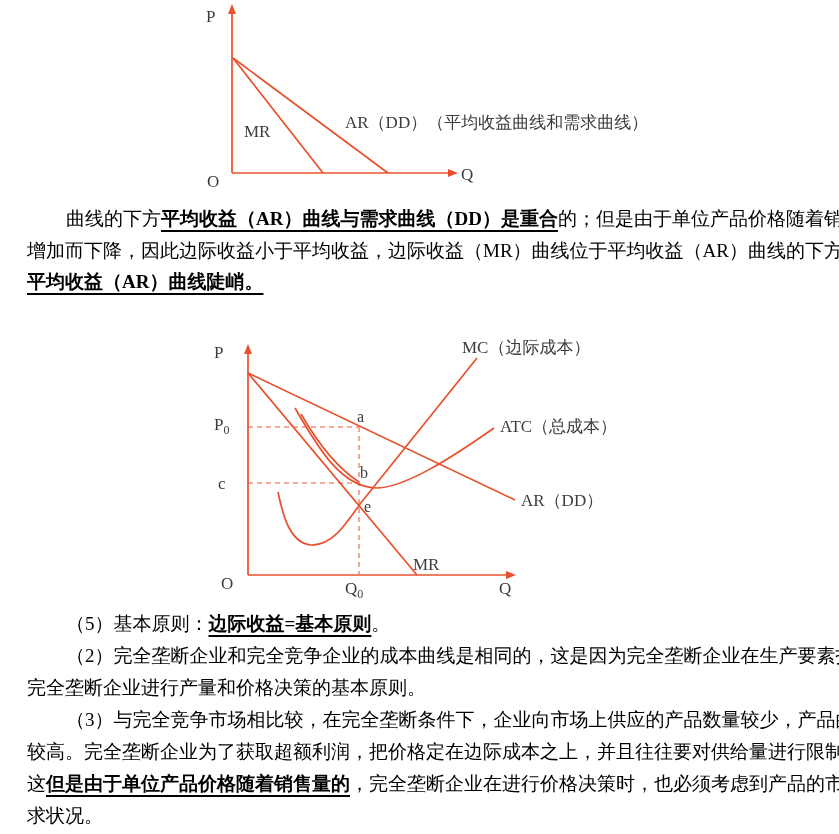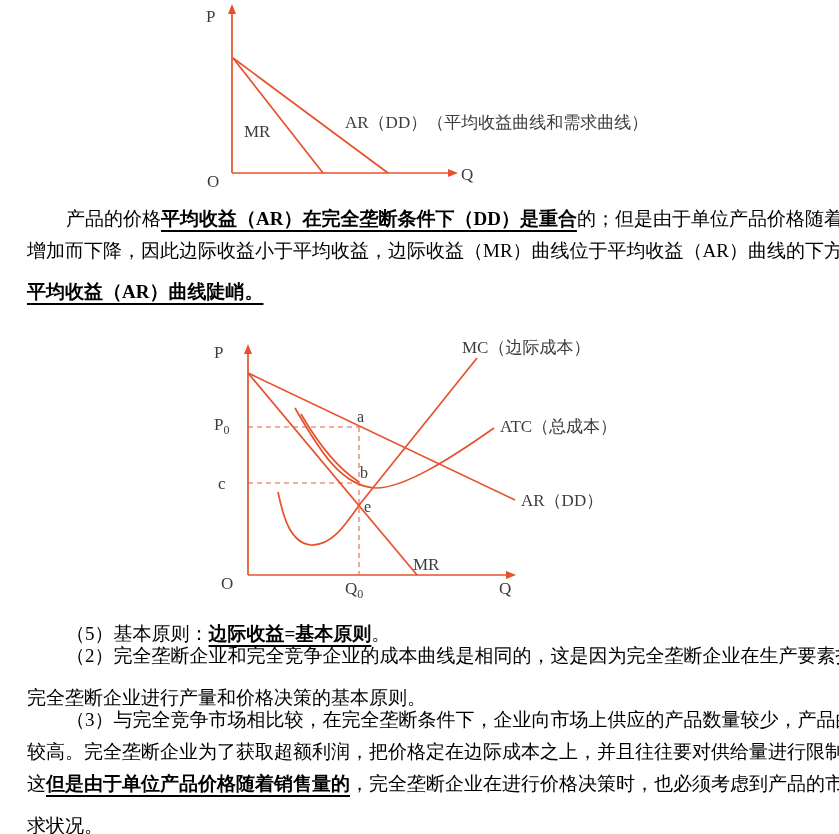--- a/index.html
+++ b/index.html
@@ -2,21 +2,21 @@
 <html><head>
 <meta charset="utf-8">
 <style>
   html,body{margin:0;padding:0;background:#ffffff;}
   .page{position:relative;width:839px;height:834px;background:#ffffff;overflow:hidden;
         font-family:"Liberation Serif","DejaVu Serif",serif;color:#000;}
   .diagram{position:absolute;left:0;}
   .line{position:absolute;left:27px;width:786px;font-size:19px;line-height:31px;
         text-align:justify;white-space:nowrap;color:#000;}
   .fill{text-align-last:justify;}
-  .endline{text-align-last:left;margin-top:10px;}
+  .endline{text-align-last:left;}
   .indent{text-indent:39px;}
   .em{font-weight:bold;text-decoration:underline;text-underline-offset:5px;
       text-decoration-thickness:1.5px;}
   svg text{font-family:"Liberation Serif","DejaVu Serif",serif;fill:#3c3c3c;}
 </style>
 </head>
 <body>
 
 <div class="page">
 
@@ -62,21 +62,21 @@
     <text x="357" y="422" font-size="16">a</text>
     <text x="360" y="478" font-size="16">b</text>
     <text x="364" y="512" font-size="16">e</text>
     <text x="462" y="353" font-size="17">MC（边际成本）</text>
     <text x="500" y="432" font-size="17">ATC（总成本）</text>
     <text x="521" y="506" font-size="17">AR（DD）</text>
     <text x="413" y="570" font-size="17">MR</text>
   </svg>
 
   <div class="line fill indent" style="top:203px">
-    <span>产品的价格</span><span class="em">平均收益（AR）在完全垄断条件下（DD）是重合</span><span>的；但是由于单位产品价格随着销售量的</span>
+    <span>曲线的下方</span><span class="em">平均收益（AR）曲线与需求曲线（DD）是重合</span><span>的；但是由于单位产品价格随着销售量的</span>
   </div>
   <div class="line fill" style="top:235px">
     <span>增加而下降，因此边际收益小于平均收益，边际收益（MR）曲线位于平均收益（AR）曲线的下方，而且</span>
   </div>
   <div class="line endline" style="top:266px">
     <span class="em">平均收益（AR）曲线陡峭。</span>
   </div>
 
   <div class="line endline indent" style="top:608px">
     <span>（5）基本原则：</span><span class="em">边际收益=基本原则</span><span>。</span>

